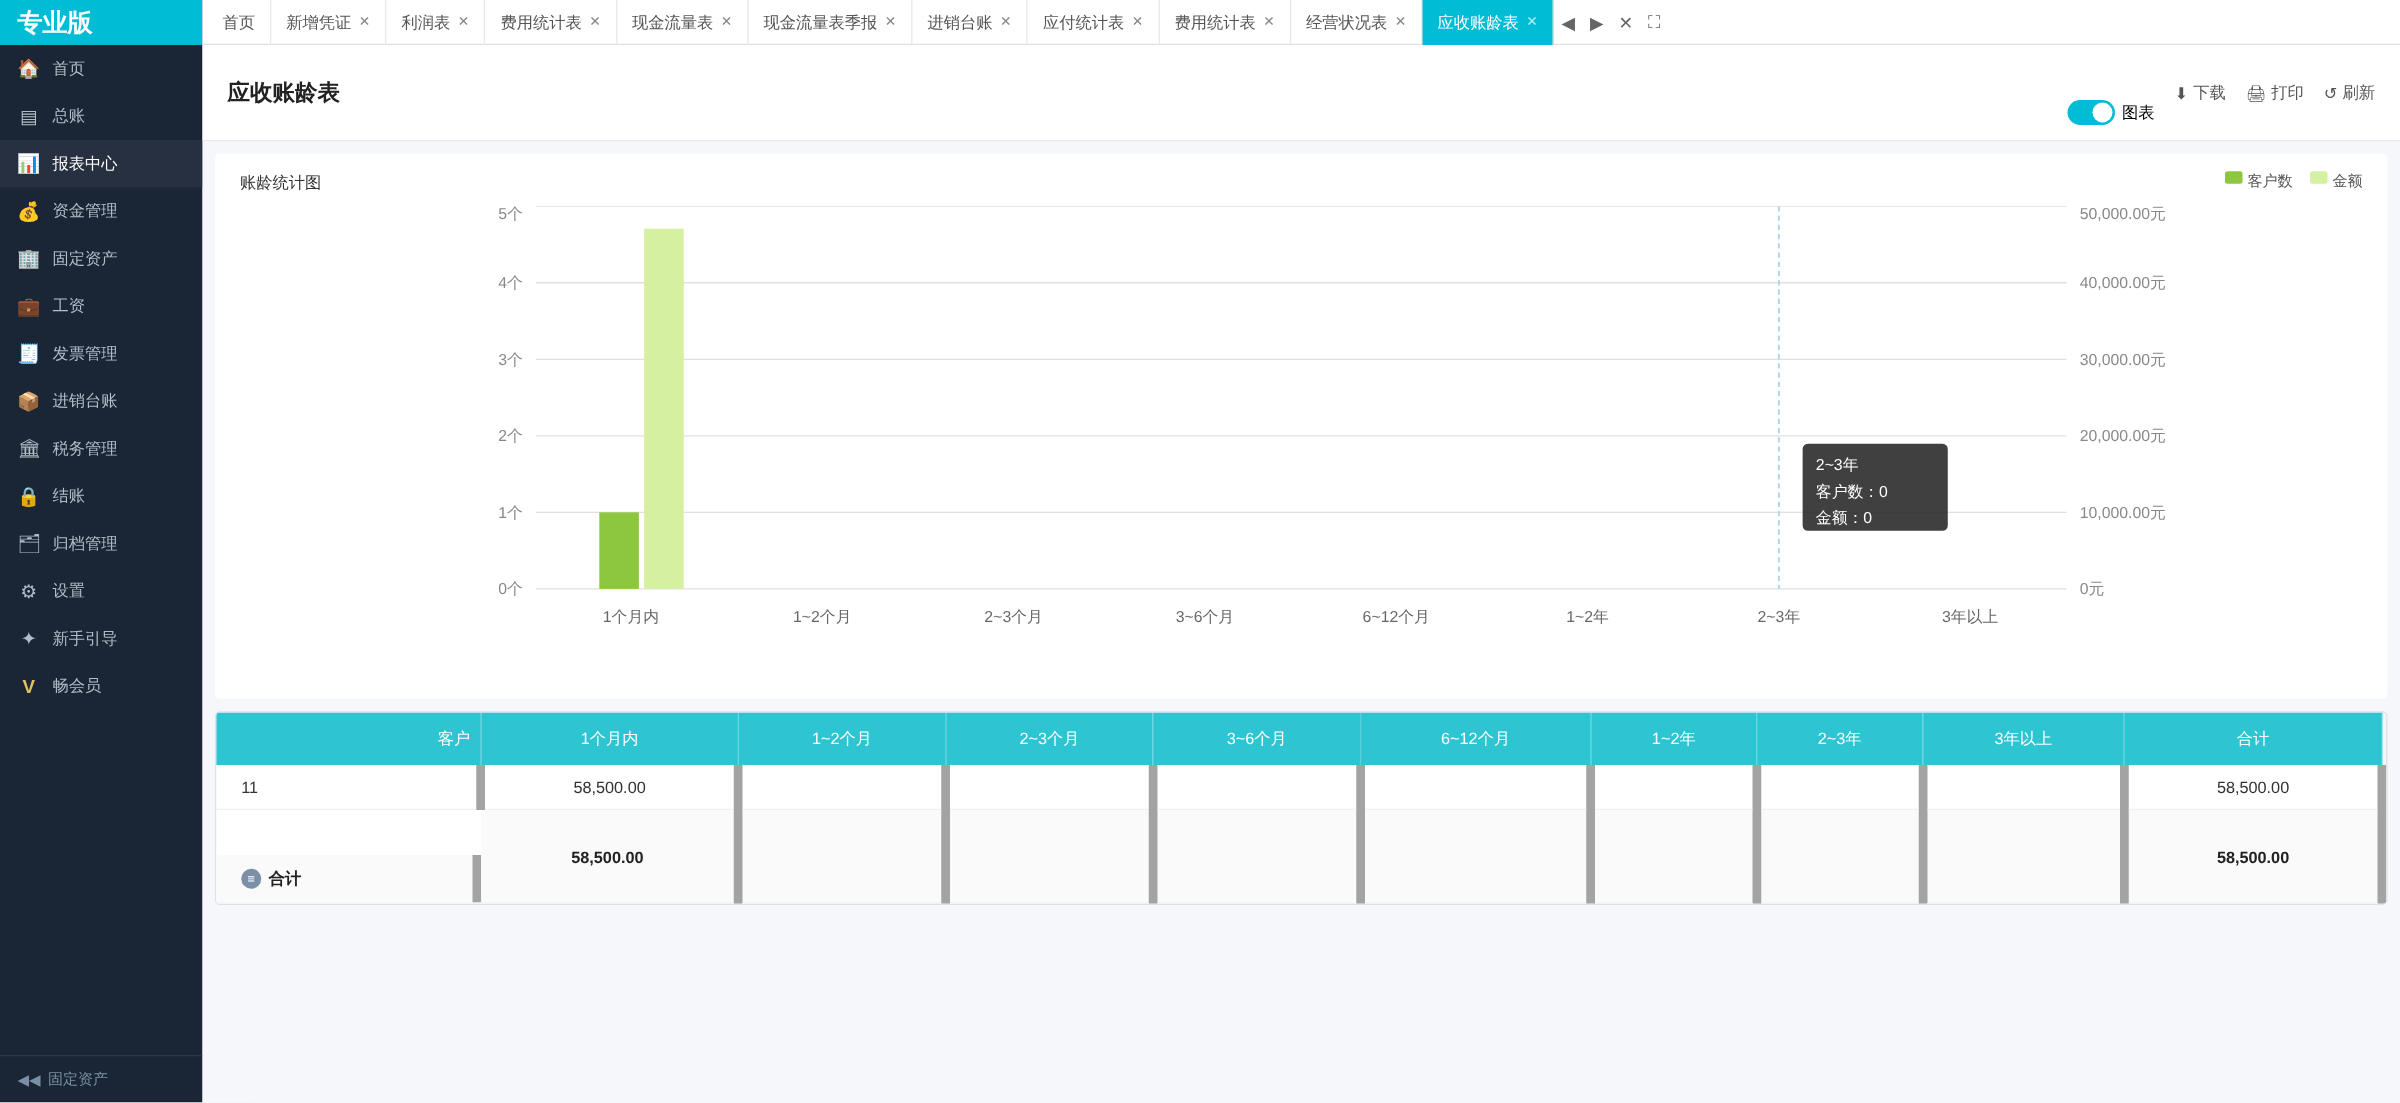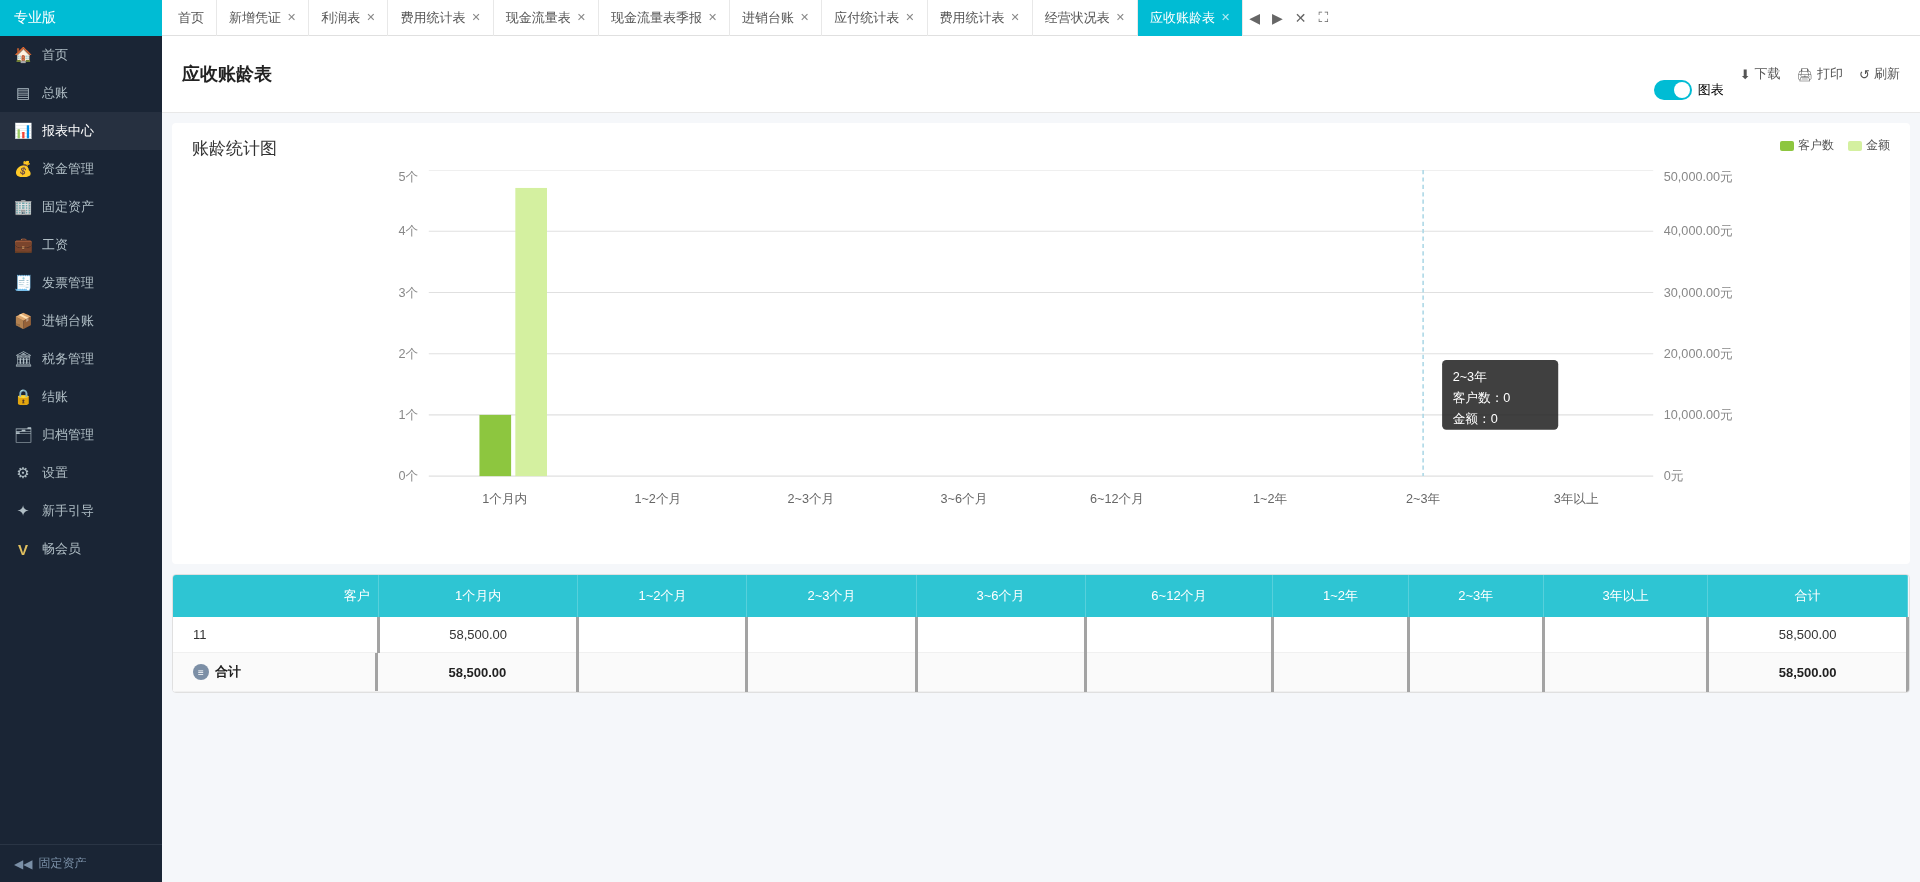--- a/index.html
+++ b/index.html
@@ -11,22 +11,22 @@
       min-width: 162px;
       background: #1a2535;
       color: #ccc;
       display: flex;
       flex-direction: column;
       height: 100%;
     }
     .sidebar-logo {
       background: #00bcd4;
       color: white;
-      font-size: 14px;
-      font-weight: normal;
+      font-size: 20px;
+      font-weight: bold;
       padding: 8px 14px;
       height: 36px;
       display: flex;
       align-items: center;
     }
     .sidebar-item {
       display: flex;
       align-items: center;
       padding: 10px 14px;
       cursor: pointer;
@@ -160,37 +160,36 @@
 
     
     .chart-area {
       background: #fff;
       margin: 10px 10px 0 10px;
       padding: 14px 20px;
       border-radius: 4px;
       position: relative;
     }
     .chart-title {
-      font-size: 17px;
+      font-size: 13px;
       color: #333;
       margin-bottom: 10px;
     }
     .chart-legend {
       position: absolute;
       top: 14px;
       right: 20px;
       display: flex;
       align-items: center;
       gap: 14px;
       font-size: 12px;
       color: #555;
     }
     .legend-item {
       display: flex;
-      align-items: center;
       gap: 4px;
     }
     .legend-color {
       width: 14px;
       height: 10px;
       border-radius: 2px;
     }
 
     
     .chart-svg-container {
@@ -223,21 +222,22 @@
     .data-table thead th:first-child { text-align: right; }
     .data-table tbody tr {
       background: #fff;
       border-bottom: 1px solid #f0f0f0;
     }
     .data-table tbody td {
       padding: 10px 8px;
       text-align: center;
       color: #333;
       font-size: 13px;
-      border-right: 3px solid #a3a3a3;
+      border-right: 7px solid #a3a3a3;
+      margin-top: 36px;
     }
     .data-table tbody td:first-child { text-align: left; padding-left: 20px; }
     .data-table .total-row td {
       font-weight: bold;
       color: #222;
       background: #fafafa;
     }
     .total-row td:first-child {
       display: flex;
       align-items: center;

